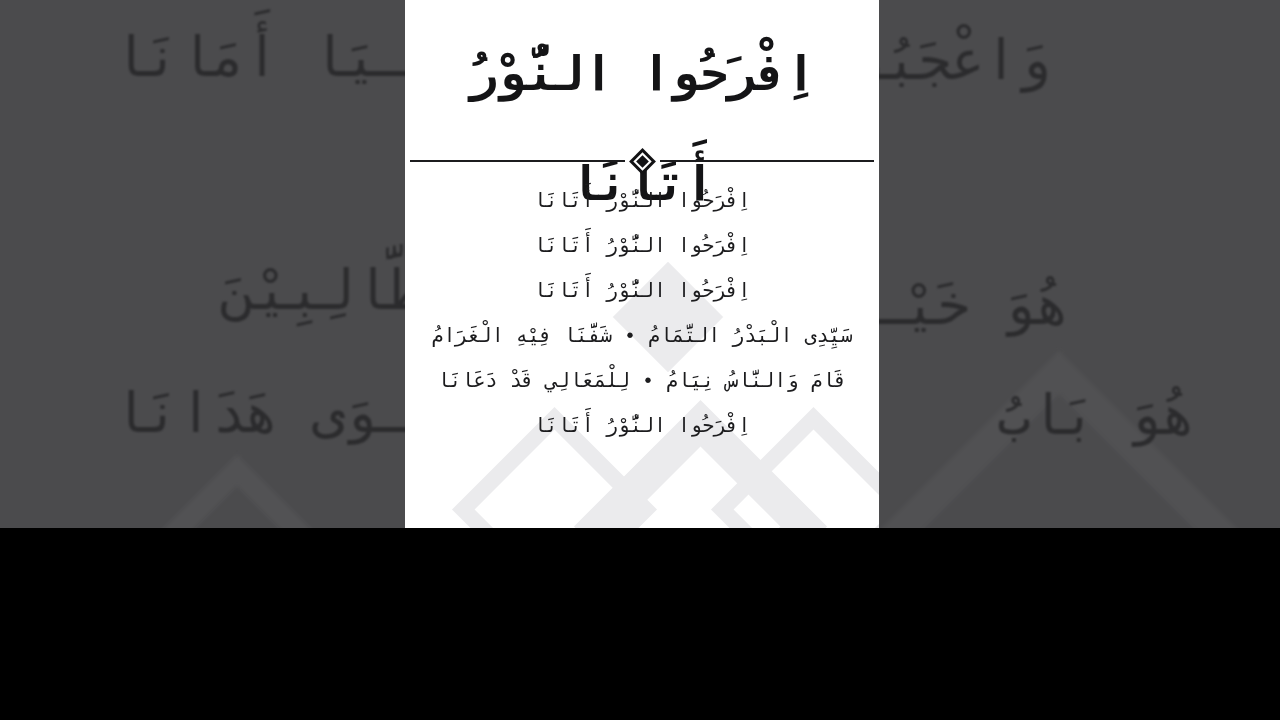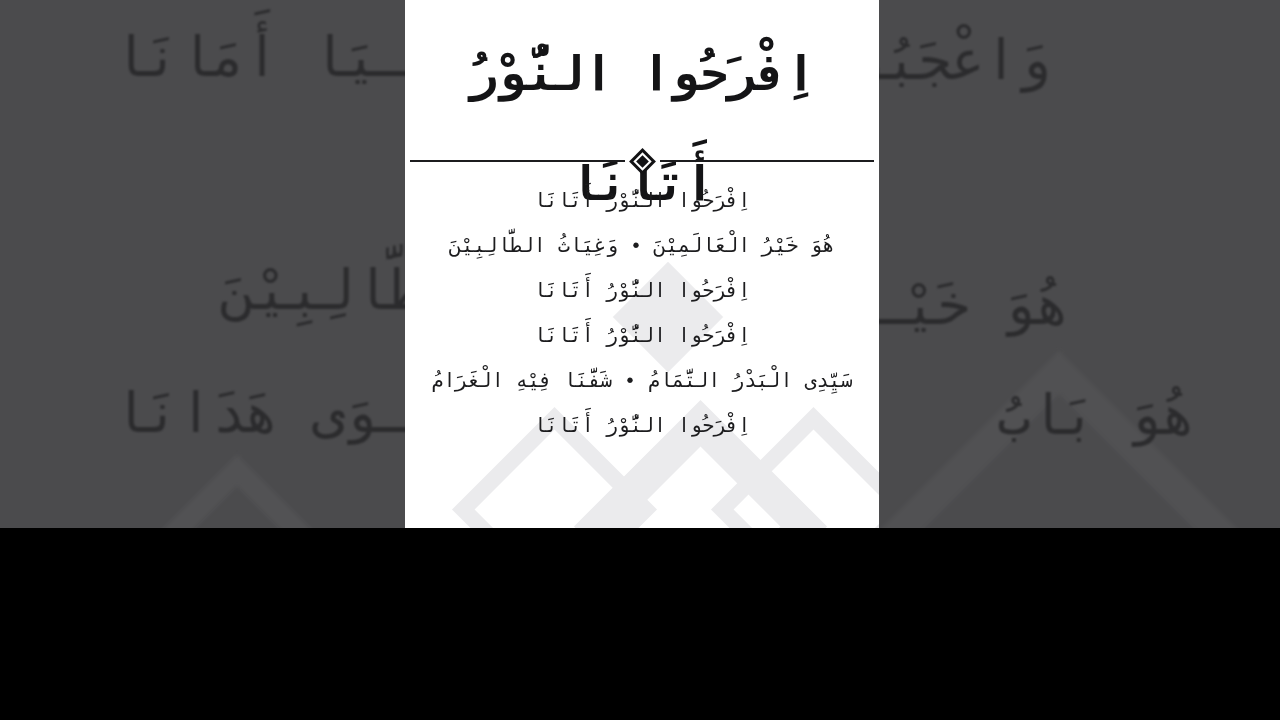--- a/index.html
+++ b/index.html
@@ -97,20 +97,20 @@
       <span class="ornament">
         <span class="orn-in">
           <span class="orn-core"></span>
         </span>
       </span>
       <span class="dline"></span>
     </div>
 
     <div class="lyrics">
       <div class="line refrain">اِفْرَحُوا النُّوْرُ أَتَانَا</div>
-      <div class="line">هُوَ خَيْرُ الْعَالَمِيْنَ • وَغِيَاثُ الطَّالِبِيْنَ</div>
       <div class="line refrain">اِفْرَحُوا النُّوْرُ أَتَانَا</div>
       <div class="line refrain">اِفْرَحُوا النُّوْرُ أَتَانَا</div>
       <div class="line">سَيِّدِى الْبَدْرُ التَّمَامُ • شَفَّنَا فِيْهِ الْغَرَامُ</div>
+      <div class="line">قَامَ وَالنَّاسُ نِيَامُ • لِلْمَعَالِي قَدْ دَعَانَا</div>
       <div class="line refrain">اِفْرَحُوا النُّوْرُ أَتَانَا</div>
     </div>
   </div>
 </div>
 
 </body></html>

